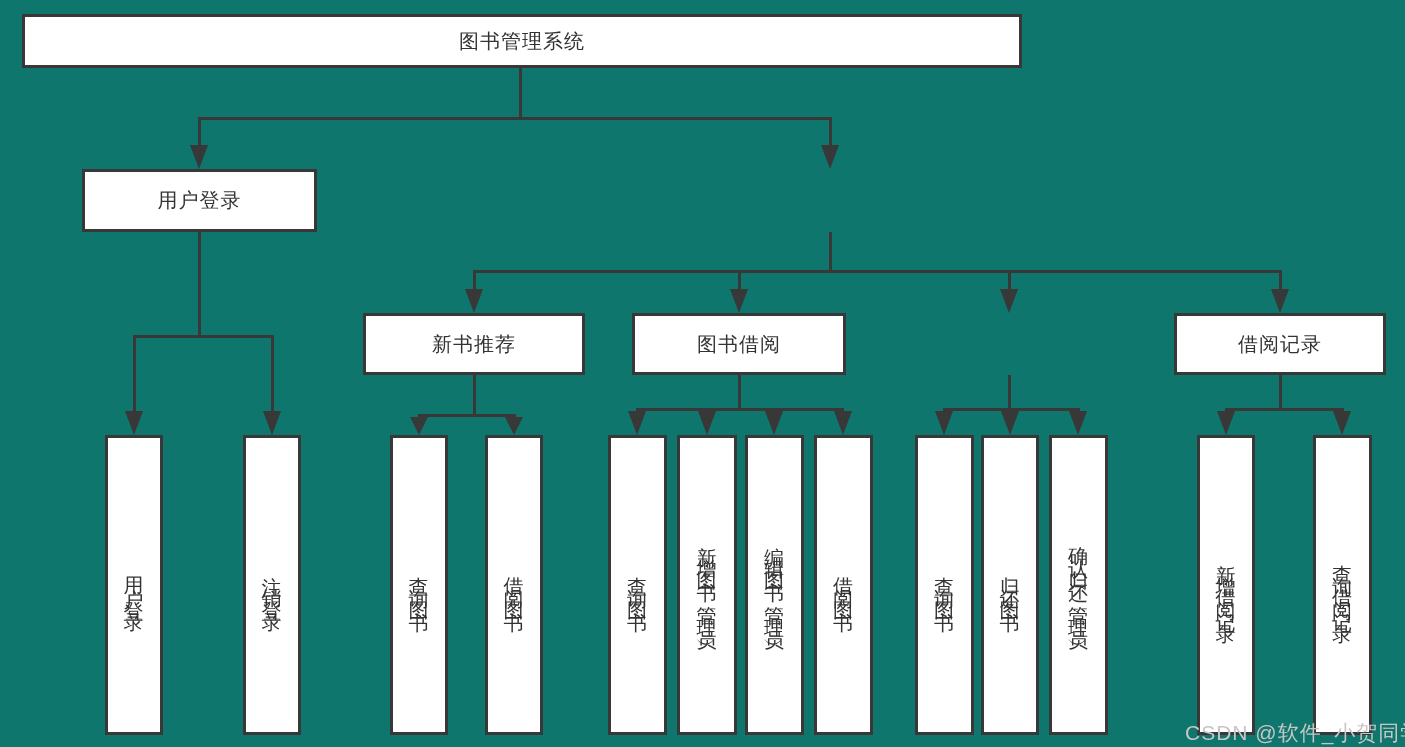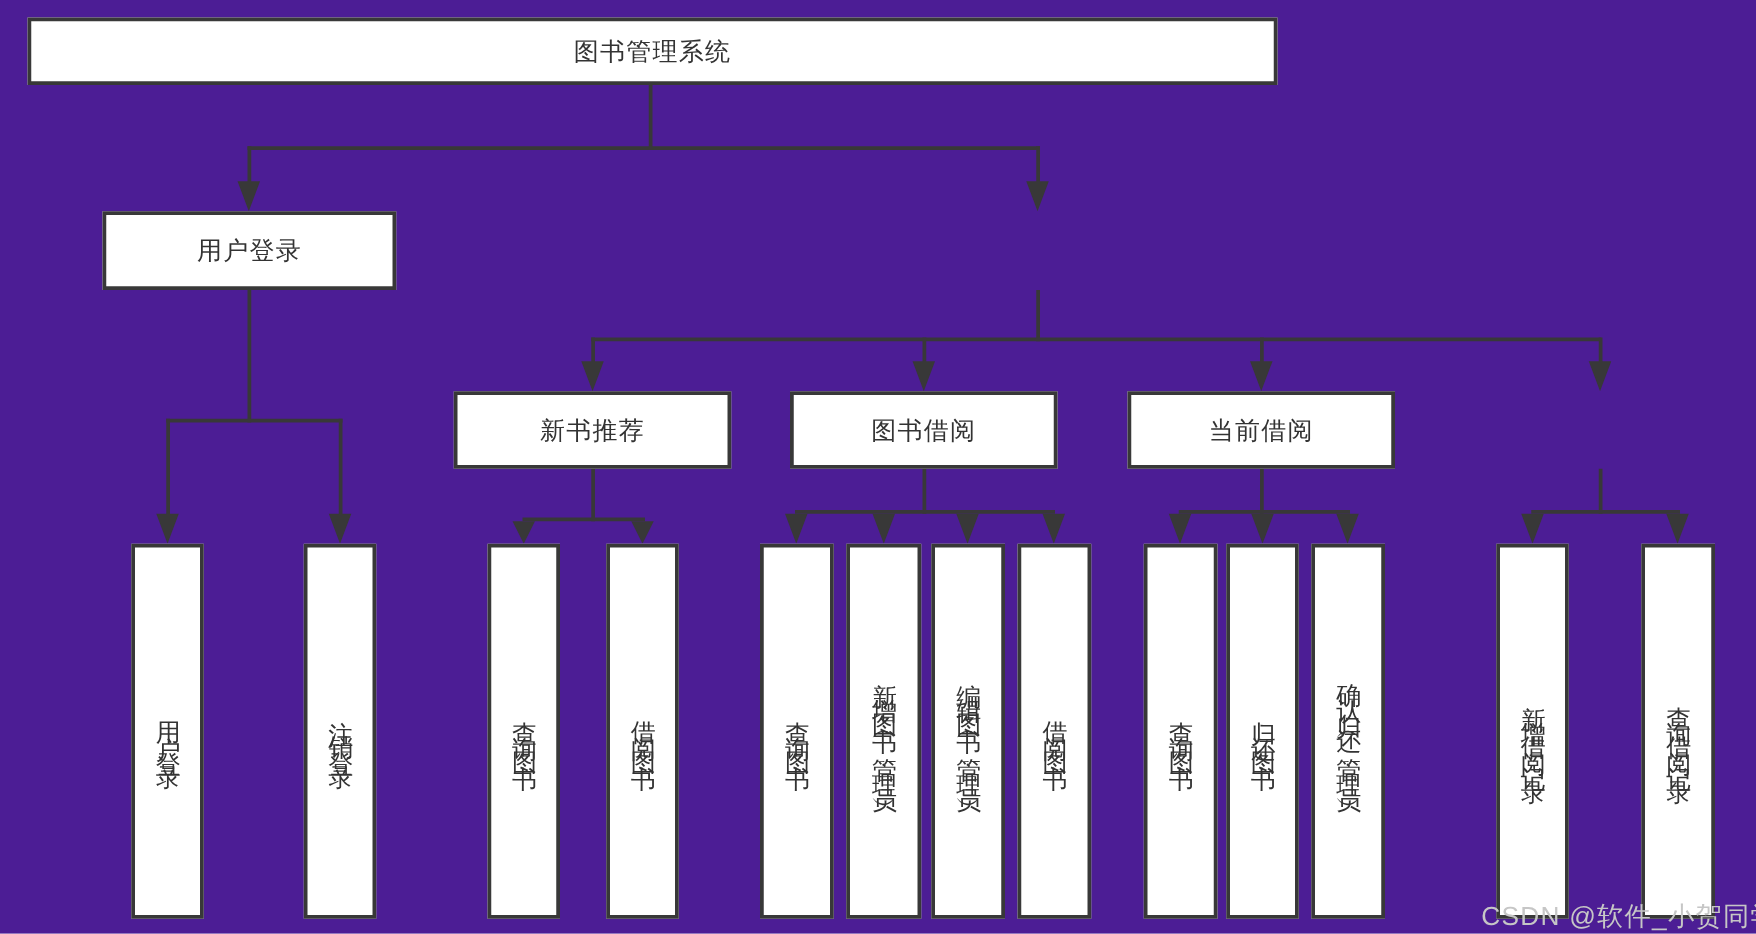--- a/index.html
+++ b/index.html
@@ -1,20 +1,20 @@
 <!DOCTYPE html>
 <html><head>
 <meta charset="utf-8">
 <style>
   html, body { margin: 0; padding: 0; background: #ffffff; }
   .canvas {
     position: relative;
     width: 1405px;
     height: 747px;
-    background: #4c1d95;
+    background: #0f766e;
     font-family: "Liberation Sans", "DejaVu Sans", sans-serif;
     color: #333333;
     overflow: hidden;
   }
   
   .node {
     position: absolute;
     box-sizing: border-box;
     border: 3px solid #383838;
     background: #ffffff;
@@ -94,21 +94,21 @@
   <div class="arr" style="left:465px; top:289px;"></div>
   <div class="v" style="left:738px; top:270px; height:21px;"></div>
   <div class="arr" style="left:730px; top:289px;"></div>
   <div class="v" style="left:1008px; top:270px; height:21px;"></div>
   <div class="arr" style="left:1000px; top:289px;"></div>
   <div class="v" style="left:1279px; top:270px; height:21px;"></div>
   <div class="arr" style="left:1271px; top:289px;"></div>
 
   <div class="node" style="left:363px; top:313px; width:222px; height:62px;">新书推荐</div>
   <div class="node" style="left:632px; top:313px; width:214px; height:62px;">图书借阅</div>
-  <div class="node" style="left:902px; top:313px; width:214px; height:62px;">当前借阅</div>
+  <div class="node" style="left:1174px; top:313px; width:212px; height:62px;">借阅记录</div>
 
   <div class="v" style="left:473px; top:375px; height:42px;"></div>
   <div class="h" style="left:418px; top:414px; width:98px;"></div>
   <div class="arr arr-s" style="left:410px; top:417px;"></div>
   <div class="arr arr-s" style="left:505px; top:417px;"></div>
 
   <div class="v" style="left:738px; top:375px; height:36px;"></div>
   <div class="h" style="left:636px; top:408px; width:208px;"></div>
   <div class="arr" style="left:628px; top:411px;"></div>
   <div class="arr" style="left:698px; top:411px;"></div>

